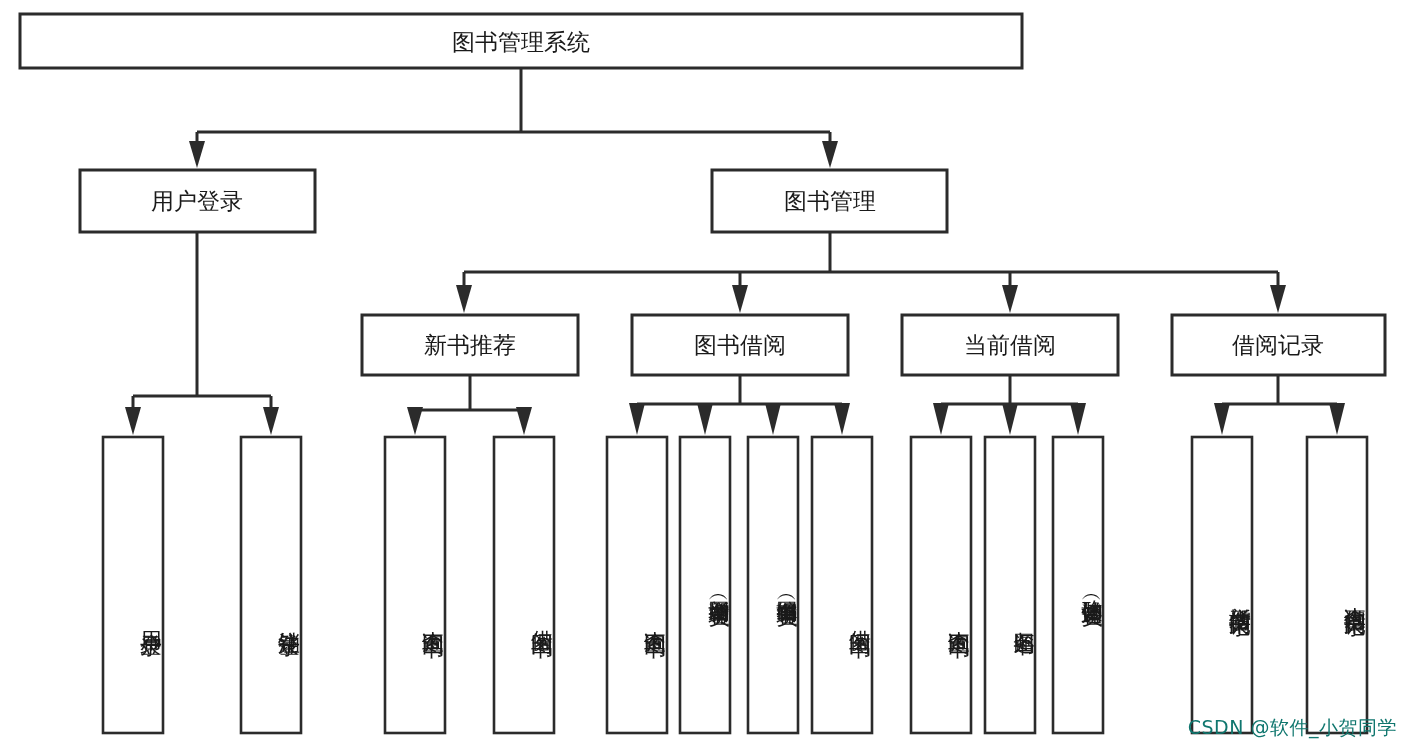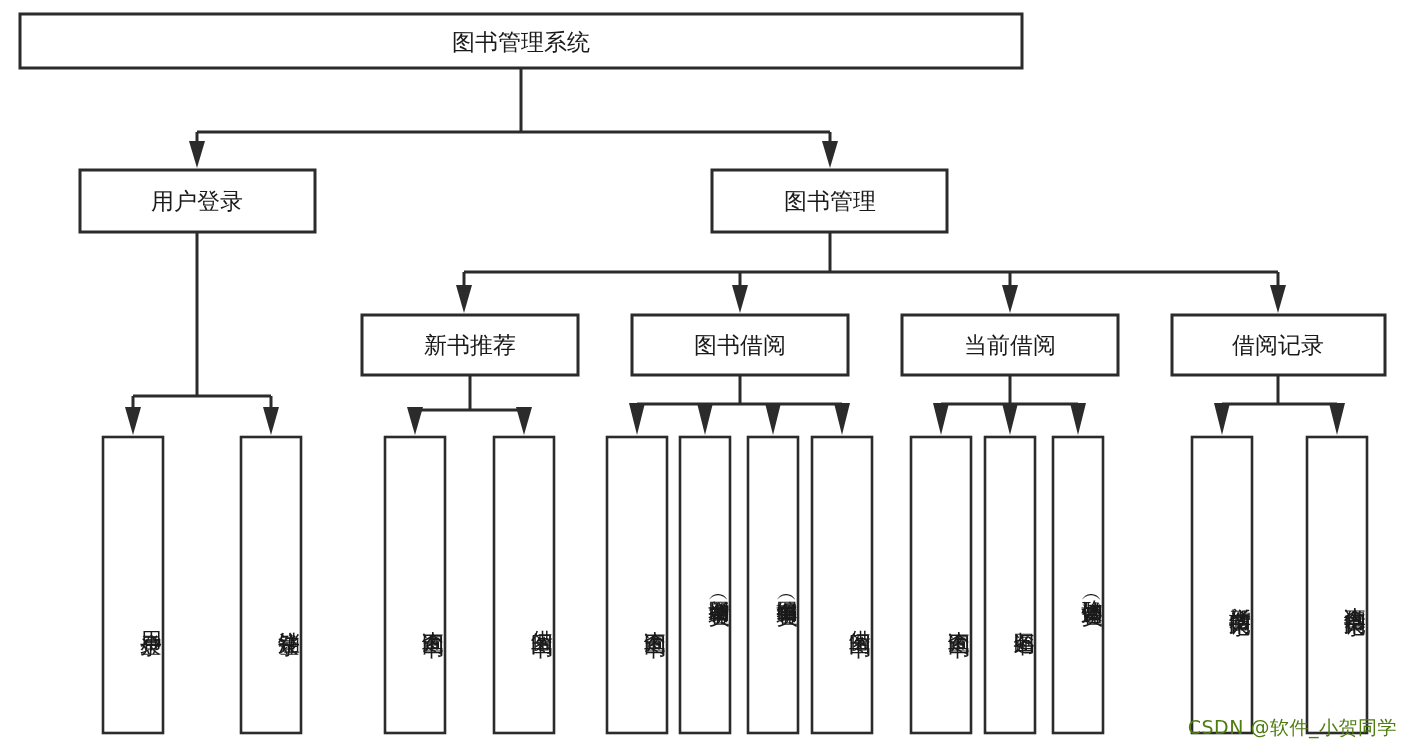--- a/index.html
+++ b/index.html
@@ -74,21 +74,21 @@
   .v-label.narrow {
     font-size: 21px;
     letter-spacing: 1px;
   }
   #watermark {
     position: absolute;
     right: 8px;
     bottom: 6px;
     font-family: "DejaVu Sans", "Liberation Sans", sans-serif;
     font-size: 19px;
-    color: #4d7c0f;
+    color: #0f766e;
     letter-spacing: 0.5px;
     user-select: none;
     white-space: nowrap;
   }
 </style>
 </head>
 <body>
 
 <div id="diagram-root">
 

